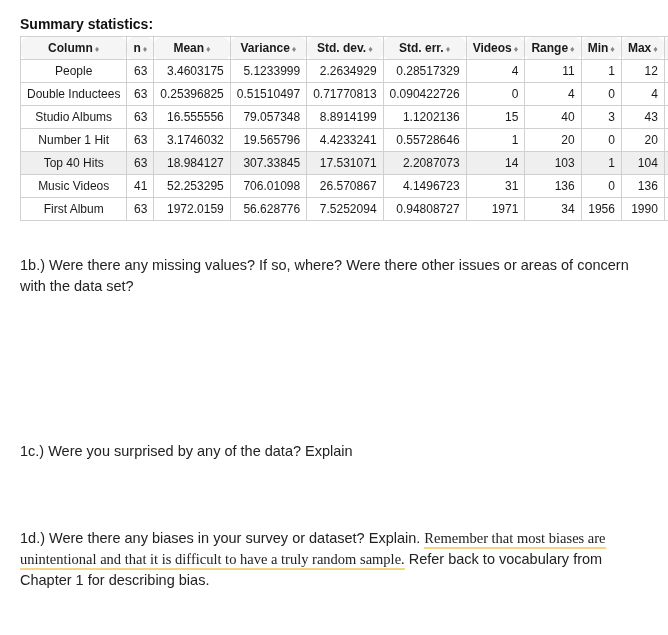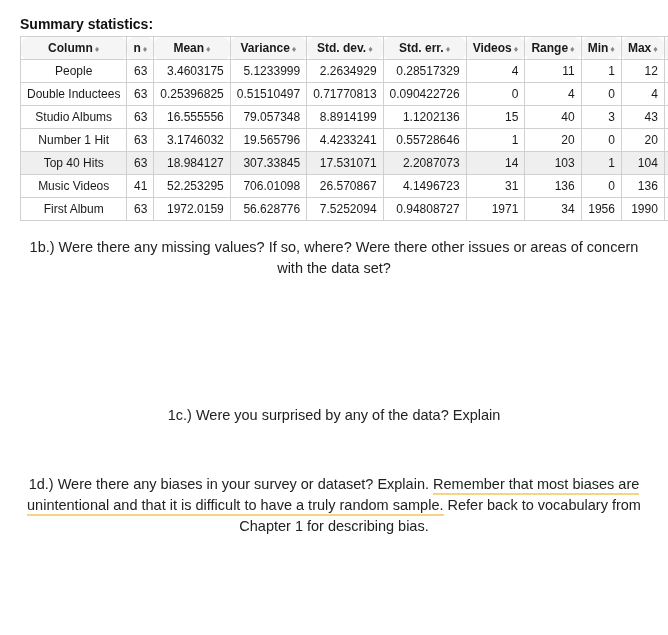--- a/index.html
+++ b/index.html
@@ -47,28 +47,28 @@
     line-height: 1;
     display: inline-block;
   }
   tbody tr.highlight {
     background: #efefef;
   }
   .question {
     font-size: 14.5px;
     color: #222;
     line-height: 1.45;
-    margin-top: 16px;
-    text-align: center;
+    margin-top: 34px;
   }
   .spacer-sm { height: 110px; }
   .spacer-md { height: 32px; }
   .hl {
     border-bottom: 2px solid #f6d484;
     padding-bottom: 1px;
+    font-family: Liberation Serif, serif;
   }
 </style>
 </head>
 <body>
 
 <div class="heading">Summary statistics:</div>
 
 <table>
   <thead>
     <tr id="header-row">

